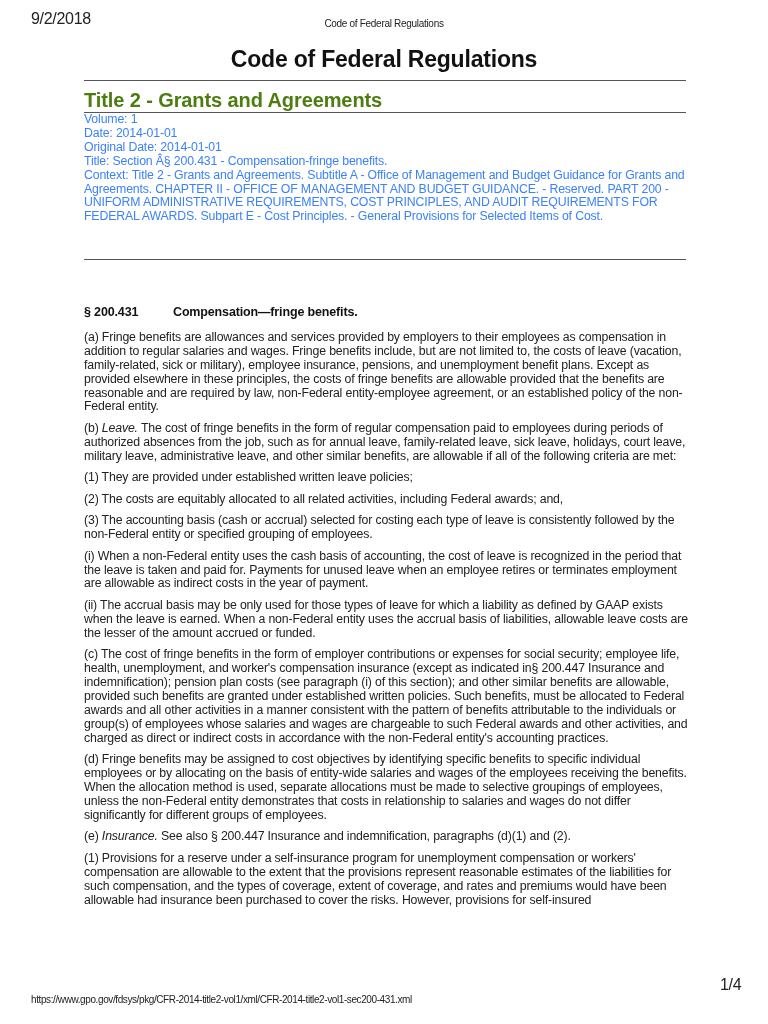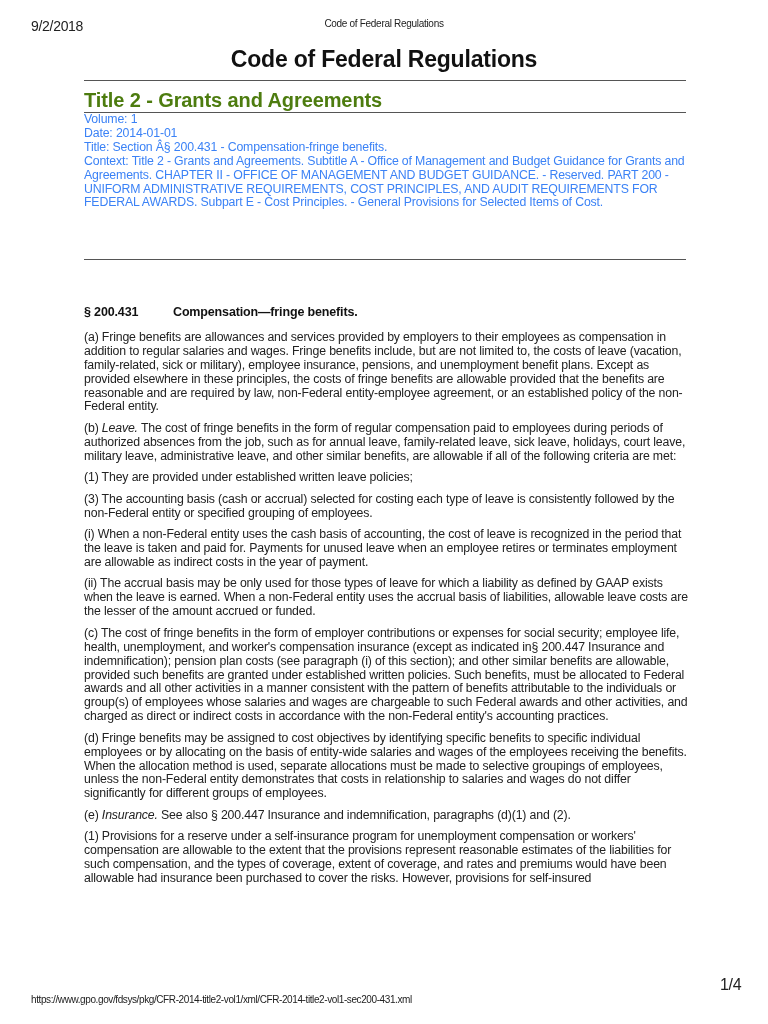--- a/index.html
+++ b/index.html
@@ -1,20 +1,20 @@
 <!DOCTYPE html>
 <html><head>
 <meta charset="utf-8">
 <style>
   html, body { margin: 0; padding: 0; background: #ffffff; }
   body {
     width: 768px; height: 1024px; position: relative; overflow: hidden;
     font-family: "Liberation Sans", sans-serif; color: #1a1a1a;
   }
-  .hdr-date { position: absolute; left: 31px; top: 18px; font-size: 14px; letter-spacing: -0.3px; color: #222; }
+  .hdr-date { position: absolute; left: 31px; top: 10px; font-size: 16px; letter-spacing: -0.3px; color: #222; }
   .hdr-title { position: absolute; left: 0; width: 768px; top: 18px; text-align: center; font-size: 10px; letter-spacing: -0.3px; color: #222; }
   .doc-title { position: absolute; left: 0; width: 768px; top: 46px; text-align: center; font-size: 23px; font-weight: bold; letter-spacing: -0.2px; color: #111; }
   .rule { position: absolute; left: 84px; width: 602px; height: 0; border-top: 1.5px solid #555; }
   .title-heading { position: absolute; left: 84px; top: 89px; font-size: 20px; font-weight: bold; color: #4d7c0f; letter-spacing: -0.1px; }
   .meta { position: absolute; left: 84px; top: 113px; width: 604px; font-size: 12.3px; line-height: 13.9px; color: #3b82f6; letter-spacing: -0.15px; }
   .meta div { margin: 0; }
   .section { position: absolute; left: 84px; top: 294px; width: 604px; font-size: 12.3px; line-height: 13.9px; color: #222; letter-spacing: -0.15px; }
   .sec-head { font-size: 12.5px; font-weight: bold; color: #111; margin: 12px 0 11px 0; }
   .sec-num { display: inline-block; width: 89px; }
   .para { margin: 0 0 7.6px 0; }
@@ -29,32 +29,34 @@
 <div class="hdr-title">Code of Federal Regulations</div>
 
 <h1 class="doc-title" style="margin:0;">Code of Federal Regulations</h1>
 <div class="rule" style="top:80px;"></div>
 <div class="title-heading">Title 2 - Grants and Agreements</div>
 <div class="rule" style="top:112px;"></div>
 
 <div class="meta">
   <div>Volume: 1</div>
   <div>Date: 2014-01-01</div>
+  <div>Original Date: 2014-01-01</div>
   <div>Title: Section Â§ 200.431 - Compensation-fringe benefits.</div>
   <div>Context: Title 2 - Grants and Agreements. Subtitle A - Office of Management and Budget Guidance for Grants and Agreements. CHAPTER II - OFFICE OF MANAGEMENT AND BUDGET GUIDANCE. - Reserved. PART 200 - UNIFORM ADMINISTRATIVE REQUIREMENTS, COST PRINCIPLES, AND AUDIT REQUIREMENTS FOR FEDERAL AWARDS. Subpart E - Cost Principles. - General Provisions for Selected Items of Cost.</div>
 </div>
 <div class="rule" style="top:259px;"></div>
 
 <div class="section">
   <div class="sec-head">
     <span class="sec-num">§ 200.431</span><span>Compensation—fringe benefits.</span>
   </div>
   <p class="para">(a) Fringe benefits are allowances and services provided by employers to their employees as compensation in addition to regular salaries and wages. Fringe benefits include, but are not limited to, the costs of leave (vacation, family-related, sick or military), employee insurance, pensions, and unemployment benefit plans. Except as provided elsewhere in these principles, the costs of fringe benefits are allowable provided that the benefits are reasonable and are required by law, non-Federal entity-employee agreement, or an established policy of the non-Federal entity.</p>
   <p class="para"><span>(b) </span><em>Leave.</em><span> The cost of fringe benefits in the form of regular compensation paid to employees during periods of authorized absences from the job, such as for annual leave, family-related leave, sick leave, holidays, court leave, military leave, administrative leave, and other similar benefits, are allowable if all of the following criteria are met:</span></p>
   <p class="para">(1) They are provided under established written leave policies;</p>
+  <p class="para">(2) The costs are equitably allocated to all related activities, including Federal awards; and,</p>
   <p class="para">(3) The accounting basis (cash or accrual) selected for costing each type of leave is consistently followed by the non-Federal entity or specified grouping of employees.</p>
   <p class="para">(i) When a non-Federal entity uses the cash basis of accounting, the cost of leave is recognized in the period that the leave is taken and paid for. Payments for unused leave when an employee retires or terminates employment are allowable as indirect costs in the year of payment.</p>
   <p class="para">(ii) The accrual basis may be only used for those types of leave for which a liability as defined by GAAP exists when the leave is earned. When a non-Federal entity uses the accrual basis of liabilities, allowable leave costs are the lesser of the amount accrued or funded.</p>
   <p class="para">(c) The cost of fringe benefits in the form of employer contributions or expenses for social security; employee life, health, unemployment, and worker's compensation insurance (except as indicated in§ 200.447 Insurance and indemnification); pension plan costs (see paragraph (i) of this section); and other similar benefits are allowable, provided such benefits are granted under established written policies. Such benefits, must be allocated to Federal awards and all other activities in a manner consistent with the pattern of benefits attributable to the individuals or group(s) of employees whose salaries and wages are chargeable to such Federal awards and other activities, and charged as direct or indirect costs in accordance with the non-Federal entity's accounting practices.</p>
   <p class="para">(d) Fringe benefits may be assigned to cost objectives by identifying specific benefits to specific individual employees or by allocating on the basis of entity-wide salaries and wages of the employees receiving the benefits. When the allocation method is used, separate allocations must be made to selective groupings of employees, unless the non-Federal entity demonstrates that costs in relationship to salaries and wages do not differ significantly for different groups of employees.</p>
   <p class="para"><span>(e) </span><em>Insurance.</em><span> See also § 200.447 Insurance and indemnification, paragraphs (d)(1) and (2).</span></p>
   <p class="para">(1) Provisions for a reserve under a self-insurance program for unemployment compensation or workers' compensation are allowable to the extent that the provisions represent reasonable estimates of the liabilities for such compensation, and the types of coverage, extent of coverage, and rates and premiums would have been allowable had insurance been purchased to cover the risks. However, provisions for self-insured</p>
 </div>
 
 <div class="ftr-url">https://www.gpo.gov/fdsys/pkg/CFR-2014-title2-vol1/xml/CFR-2014-title2-vol1-sec200-431.xml</div>

